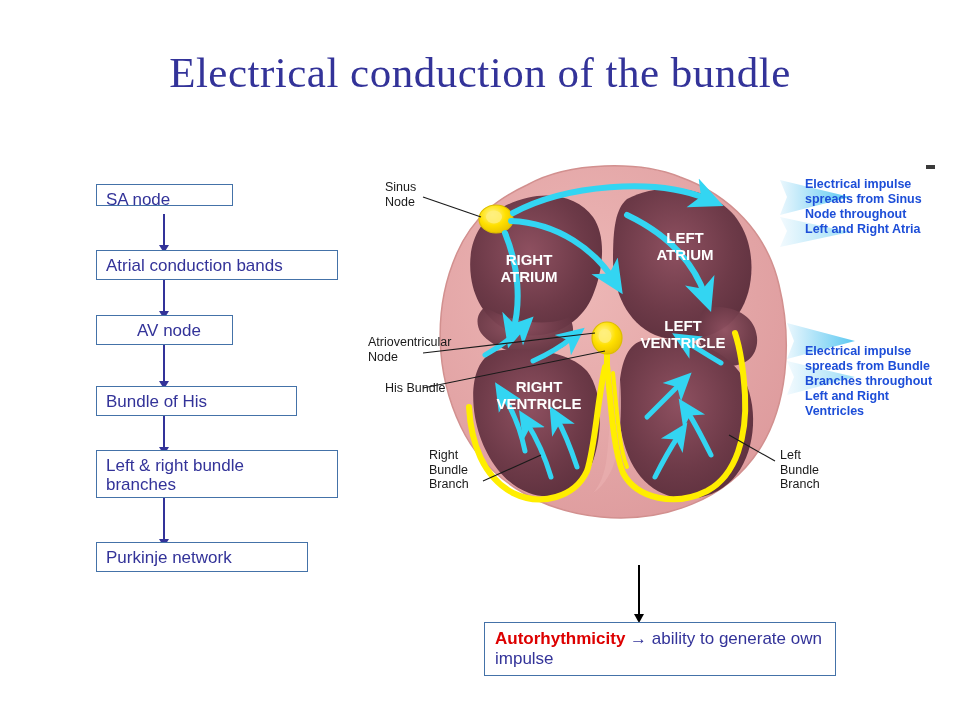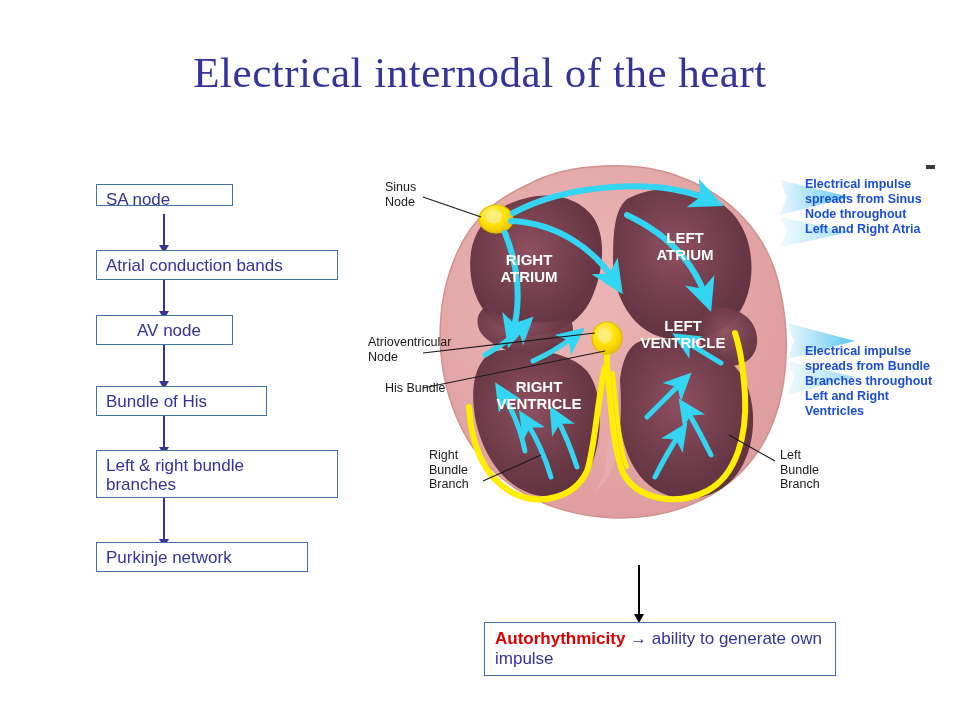--- a/index.html
+++ b/index.html
@@ -112,32 +112,32 @@
     left: 926px; top: 165px;
     width: 9px; height: 4px;
     background: #3a3a3a;
   }
 </style>
 </head>
 <body>
 
 <div id="slide">
 
-  <div id="title">Electrical internodal of the heart</div>
+  <div id="title">Electrical conduction of the bundle</div>
 
   <div class="fcbox" style="left:96px; top:184px; width:137px; height:22px;">SA node</div>
   <div class="fcarrow" style="left:163px; top:214px; height:32px;"></div>
 
   <div class="fcbox" style="left:96px; top:250px; width:242px; height:30px;">Atrial conduction bands</div>
   <div class="fcarrow" style="left:163px; top:280px; height:32px;"></div>
 
   <div class="fcbox" style="left:96px; top:315px; width:137px; height:30px;text-align:center;">AV  node</div>
   <div class="fcarrow" style="left:163px; top:345px; height:37px;"></div>
 
-  <div class="fcbox" style="left:96px; top:386px; width:171px; height:30px;">Bundle  of His</div>
+  <div class="fcbox" style="left:96px; top:386px; width:201px; height:30px;">Bundle  of His</div>
   <div class="fcarrow" style="left:163px; top:416px; height:32px;"></div>
 
   <div class="fcbox" style="left:96px; top:450px; width:242px; height:48px;">Left &amp; right bundle
 branches</div>
   <div class="fcarrow" style="left:163px; top:498px; height:42px;"></div>
 
   <div class="fcbox" style="left:96px; top:542px; width:212px; height:30px;">Purkinje  network</div>
 
   <div id="blackarrow"></div>
 

